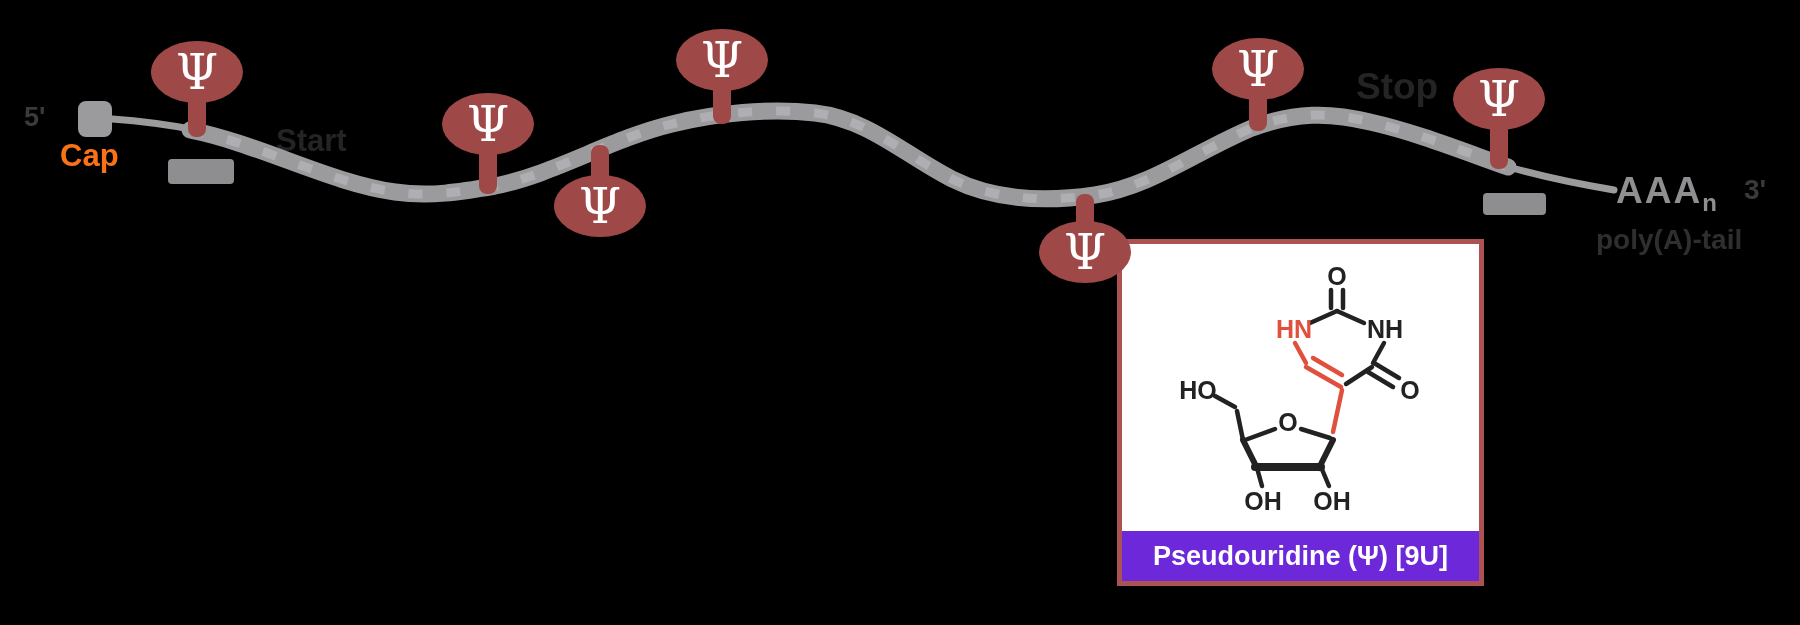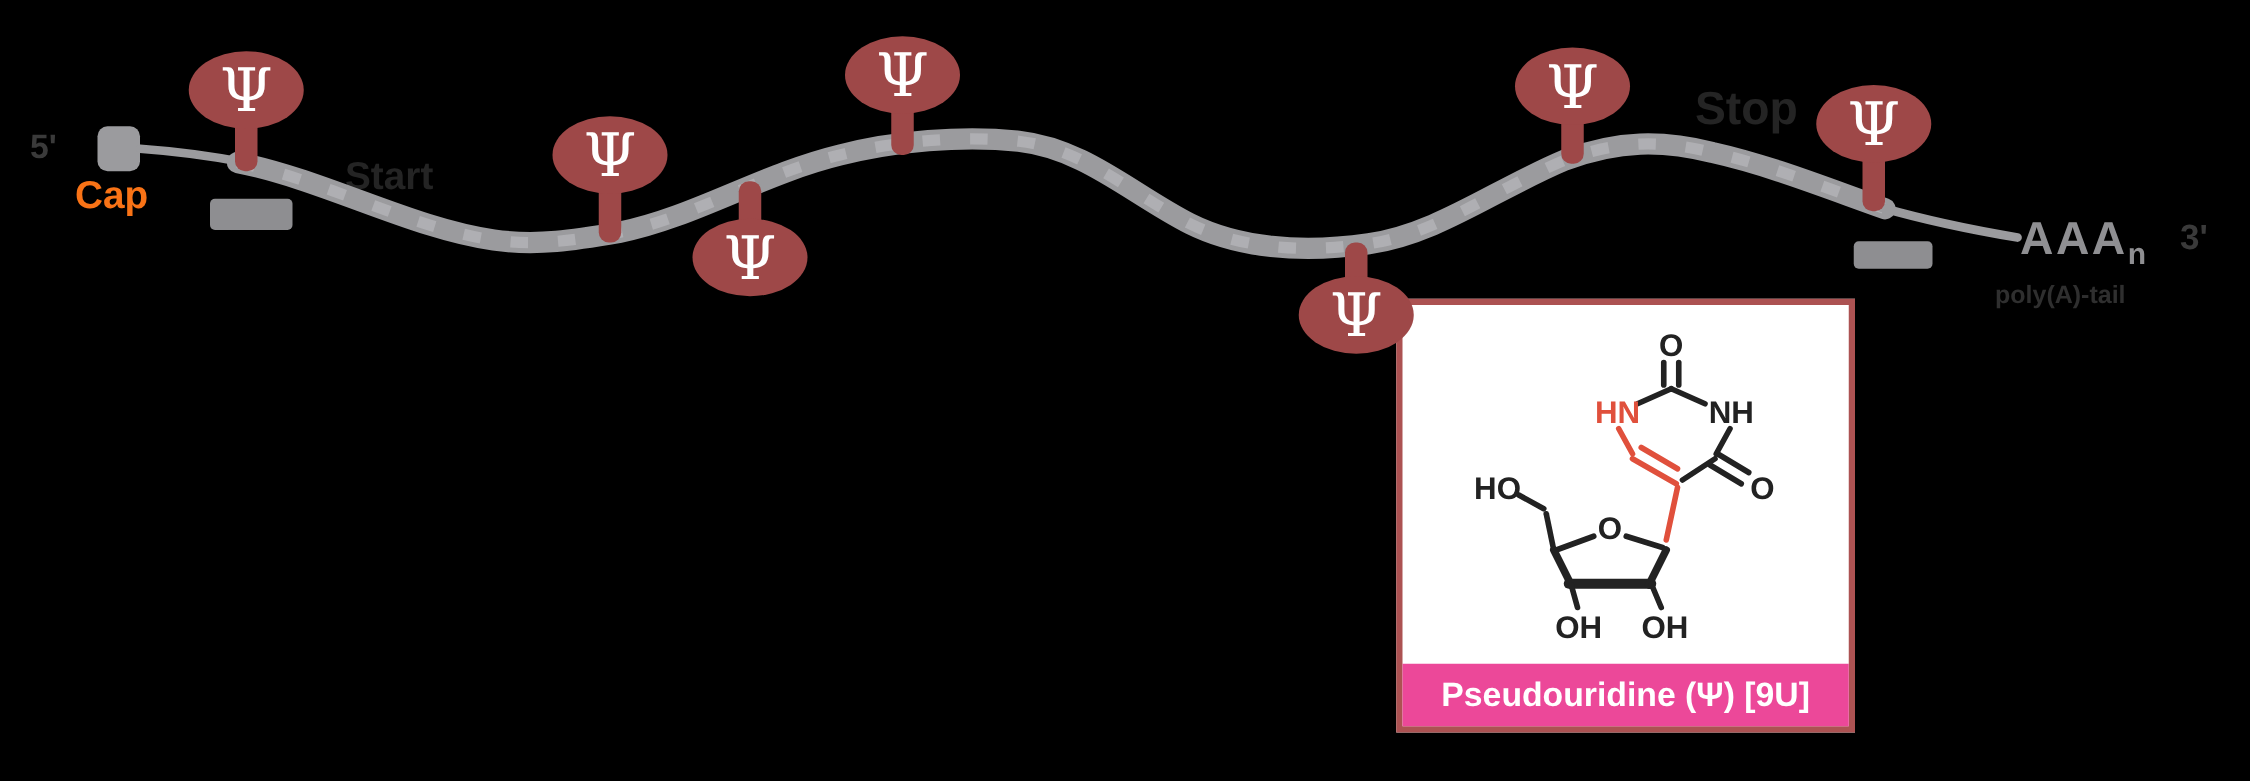--- a/index.html
+++ b/index.html
@@ -7,25 +7,25 @@
          font-family:"Liberation Sans",sans-serif;}
   .stage svg{position:absolute;left:0;top:0;}
   .lbl{position:absolute;color:#2b2b2b;font-weight:bold;line-height:1;}
   .lbl-five{left:24px;top:104px;font-size:27px;color:#3a3a3a;}
   .lbl-cap{left:60px;top:140px;font-size:31px;color:#f97316;}
   .lbl-start{left:276px;top:125px;font-size:31px;color:#242424;}
   .lbl-stop{left:1356px;top:68px;font-size:37px;color:#242424;}
   .lbl-three{left:1744px;top:176px;font-size:28px;color:#3a3a3a;}
   .lbl-polyaseq{left:1616px;top:172px;font-size:37px;font-weight:bold;color:#8f8f92;letter-spacing:2px;text-align:right;}
   .lbl-polyaseq sub{font-size:24px;letter-spacing:0;}
-  .lbl-polyatail{left:1596px;top:226px;font-size:20px;font-weight:bold;color:#2f2f2f;}
+  .lbl-polyatail{left:1596px;top:226px;font-size:28px;font-weight:bold;color:#2f2f2f;}
   .inset{position:absolute;left:1117px;top:239px;width:367px;height:347px;box-sizing:border-box;
          background:#ffffff;border:5px solid #ac5252;z-index:1;}
   .inset svg{position:absolute;left:0;top:0;}
-  .banner{position:absolute;left:0;right:0;bottom:0;height:50px;background:#ec4899;
+  .banner{position:absolute;left:0;right:0;bottom:0;height:50px;background:#6d28d9;
           color:#ffffff;font-size:27px;font-weight:bold;text-align:center;line-height:50px;}
   .overlay{z-index:2;pointer-events:none;}
   .balloon-psi{font-family:"DejaVu Serif",serif;font-size:48px;fill:#ffffff;}
   .atom{font-size:25px;font-weight:600;fill:#222222;}
   .atom-red{fill:#e0503c;}
 </style>
 </head>
 <body>
 
 <div class="stage">

